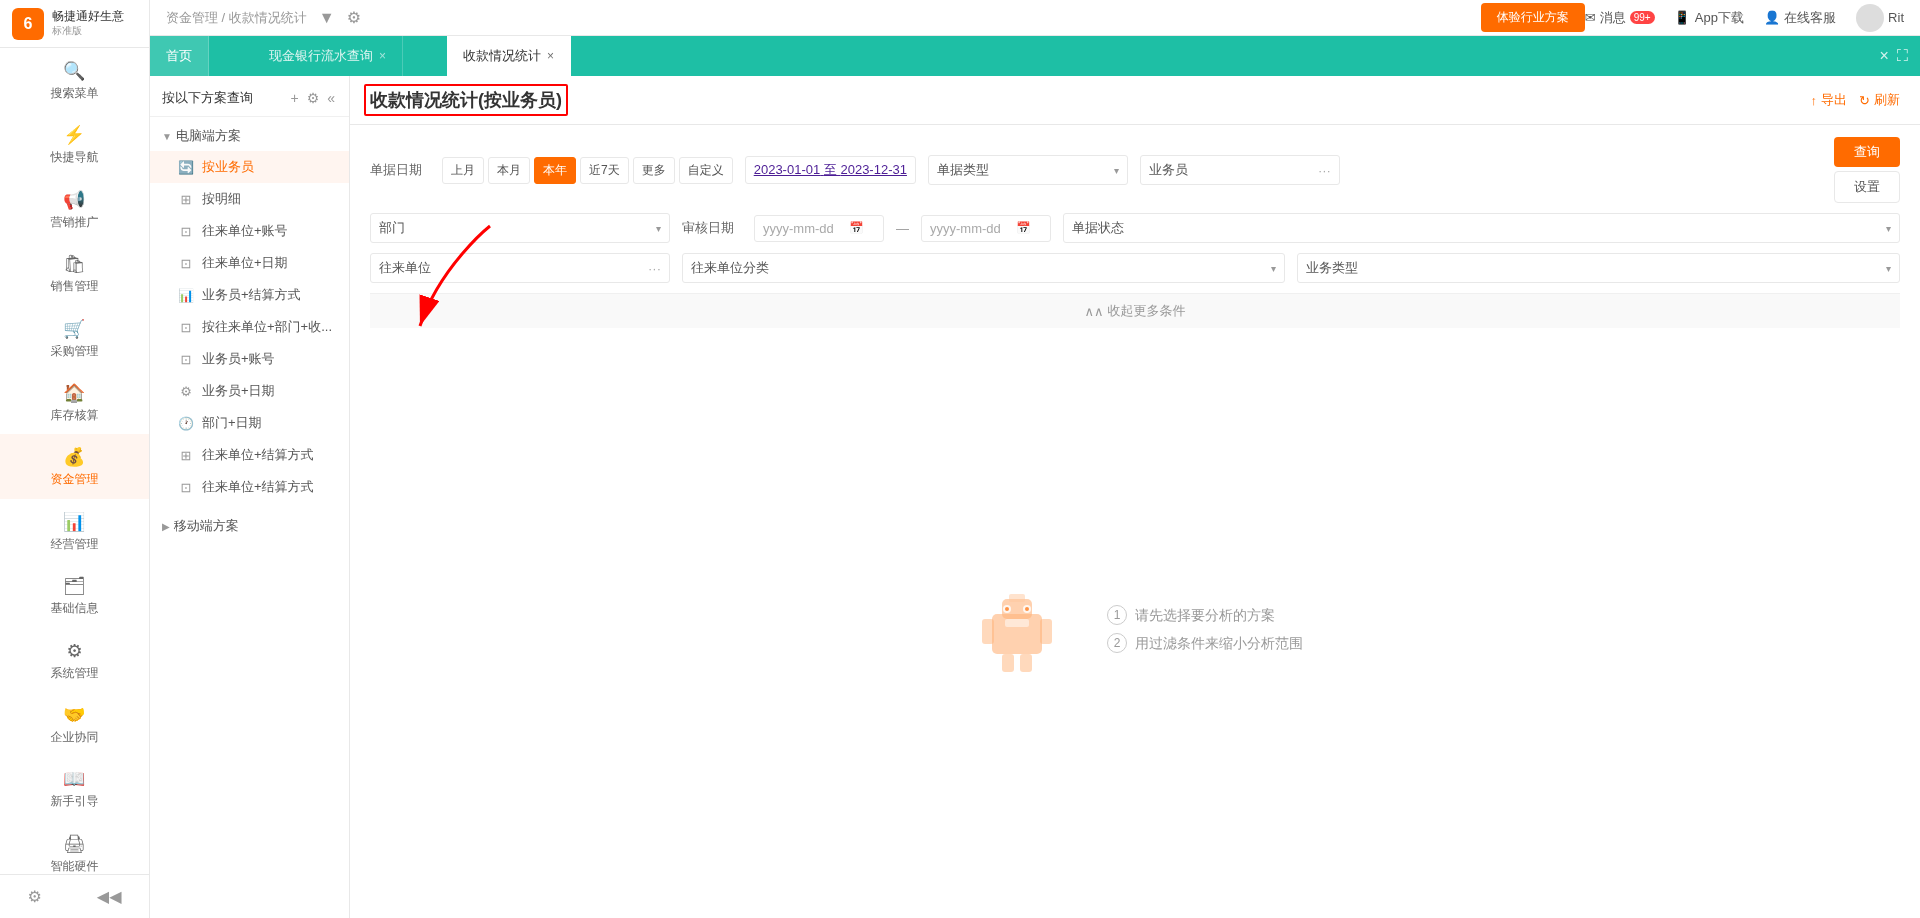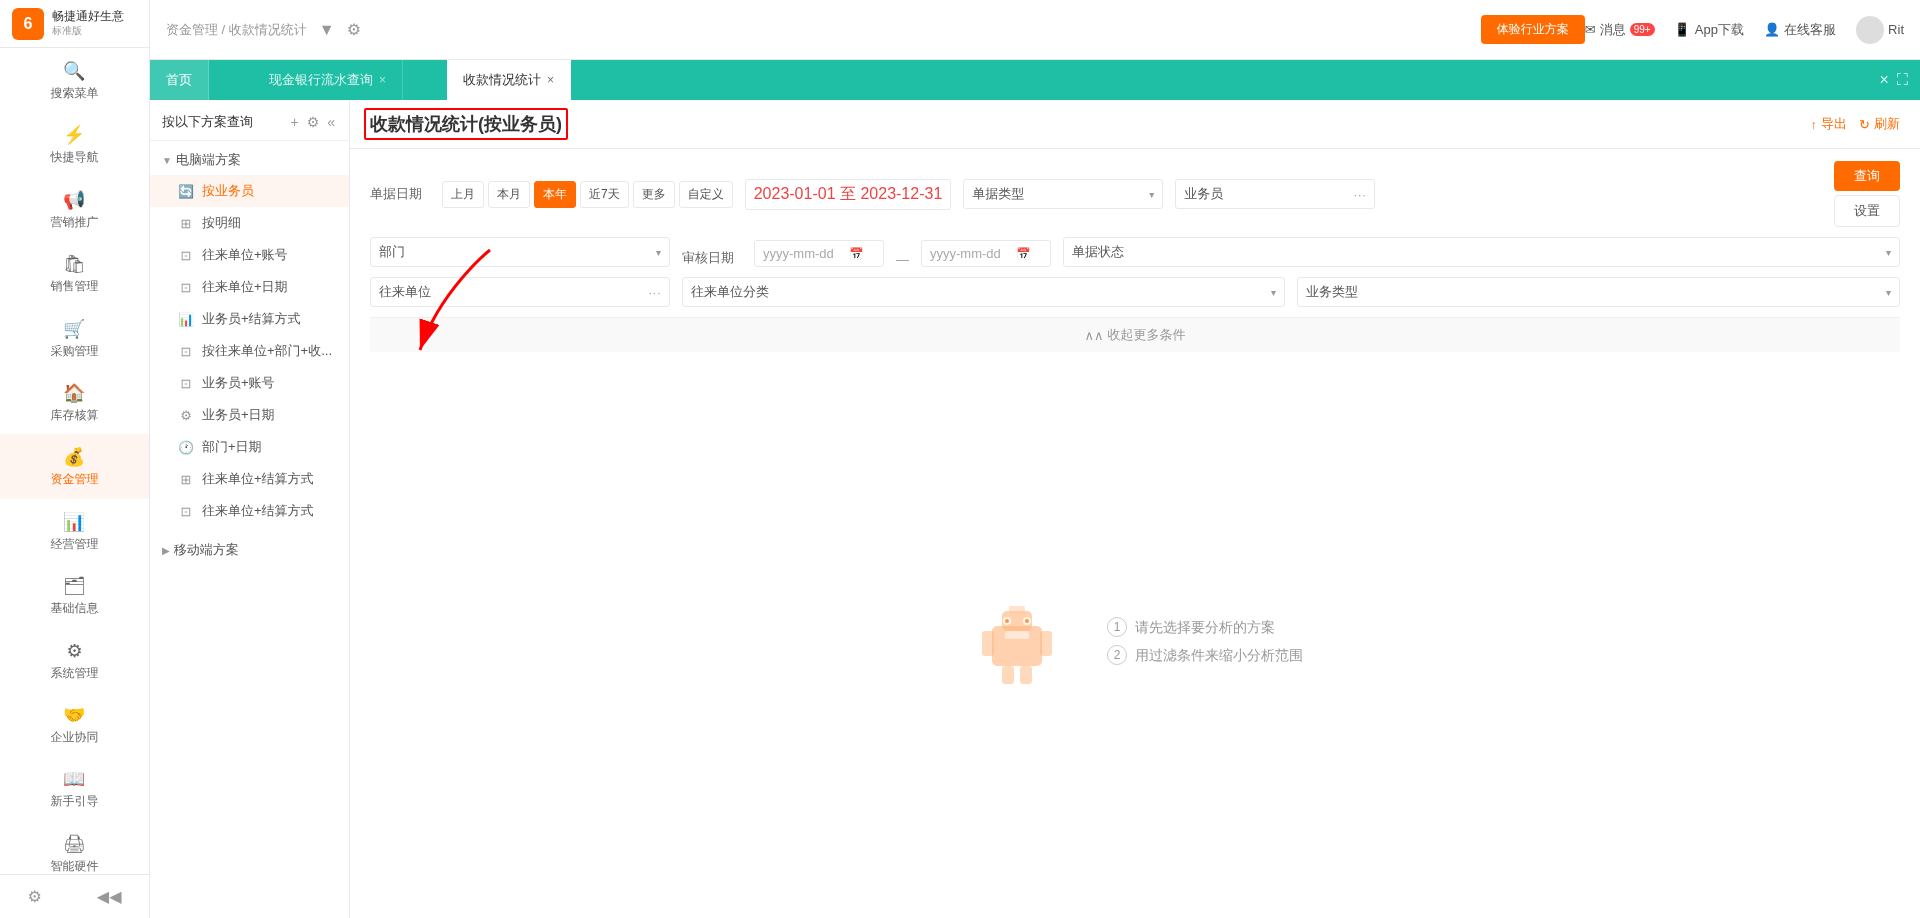--- a/index.html
+++ b/index.html
@@ -21,21 +21,21 @@
     .sidebar-item .icon { width: 22px; height: 22px; margin-bottom: 4px; display: flex; align-items: center; justify-content: center; font-size: 18px; }
     .sidebar-item .label { text-align: center; line-height: 1.2; }
 
     .sidebar-bottom { border-top: 1px solid #e8e8e8; padding: 8px 0; display: flex; justify-content: space-around; align-items: center; }
     .sidebar-bottom-icon { color: #999; cursor: pointer; font-size: 16px; padding: 4px; }
 
     
     .main-area { flex: 1; display: flex; flex-direction: column; overflow: hidden; }
 
     
-    .top-header { height: 60px; background: #fff; border-bottom: 1px solid #e8e8e8; display: flex; align-items: center; justify-content: space-between; padding: 0 16px; }
+    .top-header { height: 36px; background: #fff; border-bottom: 1px solid #e8e8e8; display: flex; align-items: center; justify-content: space-between; padding: 0 16px; }
     .top-header-left { display: flex; align-items: center; gap: 12px; }
     .breadcrumb-text { color: #999; font-size: 13px; }
     .header-gear { color: #999; cursor: pointer; font-size: 16px; }
     .trial-btn { background: #ff6b00; color: #fff; border: none; border-radius: 4px; padding: 6px 16px; font-size: 12px; cursor: pointer; }
     .top-header-right { display: flex; align-items: center; gap: 20px; color: #555; font-size: 13px; }
     .msg-icon { position: relative; cursor: pointer; display: flex; align-items: center; gap: 4px; }
     .badge { position: absolute; top: -8px; right: -12px; background: #ff4444; color: #fff; border-radius: 10px; font-size: 10px; padding: 1px 4px; min-width: 18px; text-align: center; }
     .header-action { display: flex; align-items: center; gap: 4px; cursor: pointer; color: #555; }
     .user-avatar { width: 28px; height: 28px; border-radius: 50%; background: #ddd; }
 
@@ -66,21 +66,21 @@
     .scheme-item .item-icon { font-size: 13px; color: #999; width: 16px; text-align: center; }
     .scheme-item.active .item-icon { color: #ff6b00; }
 
     
     .right-content { flex: 1; display: flex; flex-direction: column; overflow: hidden; }
     .action-btn { display: flex; align-items: center; gap: 4px; color: #ff6b00; cursor: pointer; font-size: 13px; background: none; border: none; }
     .filter-label { color: #666; font-size: 13px; white-space: nowrap; min-width: 60px; }
     .filter-date-group { display: flex; align-items: center; gap: 4px; }
     .date-btn { padding: 4px 8px; border: 1px solid #e8e8e8; border-radius: 3px; background: #fff; color: #555; font-size: 12px; cursor: pointer; }
     .date-btn.active { background: #ff6b00; color: #fff; border-color: #ff6b00; }
-    .date-range { font-size: 16px; color: #ef4444; border: 1px solid #e8e8e8; border-radius: 3px; padding: 4px 8px; min-width: 160px; }
+    .date-range { font-size: 13px; color: #4c1d95; border: 1px solid #e8e8e8; border-radius: 3px; padding: 4px 8px; min-width: 160px; text-decoration: underline; }
     .filter-select { border: 1px solid #e8e8e8; border-radius: 3px; padding: 5px 8px; color: #555; font-size: 13px; display: flex; align-items: center; gap: 4px; cursor: pointer; min-width: 120px; background: #fff; }
     .filter-select-wide { min-width: 200px; }
     .select-arrow { color: #999; font-size: 10px; margin-left: auto; }
     .date-input { border: 1px solid #e8e8e8; border-radius: 3px; padding: 5px 8px; color: #aaa; font-size: 13px; width: 130px; display: inline-flex; align-items: center; gap: 16px; }
     .date-dash { color: #999; }
     .cal-icon { color: #aaa; font-size: 12px; }
 
     .collapse-bar { display: flex; justify-content: center; align-items: center; padding: 8px 0; background: #f9f9f9; border-top: 1px solid #f0f0f0; color: #999; font-size: 13px; cursor: pointer; gap: 4px; }
 
     
@@ -335,21 +335,21 @@
             <div class="filter-select filter-select-wide">
               <span>业务员</span>
               <span style="color:#aaa; margin-left:auto;">···</span>
             </div>
             <div class="btn-group">
               <button class="query-btn">查询</button>
               <button class="set-btn">设置</button>
             </div>
           </div>
 
-          <div style="display:flex; align-items:flex-end; gap:12px; margin-bottom:10px;">
+          <div style="display:flex; align-items:center; gap:12px; margin-bottom:10px;">
             <div class="filter-select" style="min-width:300px;">
               <span>部门</span>
               <span class="select-arrow">▾</span>
             </div>
             <span class="filter-label">审核日期</span>
             <div class="date-input">
               <span style="color:#aaa;">yyyy-mm-dd</span>
               <span class="cal-icon">📅</span>
             </div>
             <span class="date-dash">—</span>

